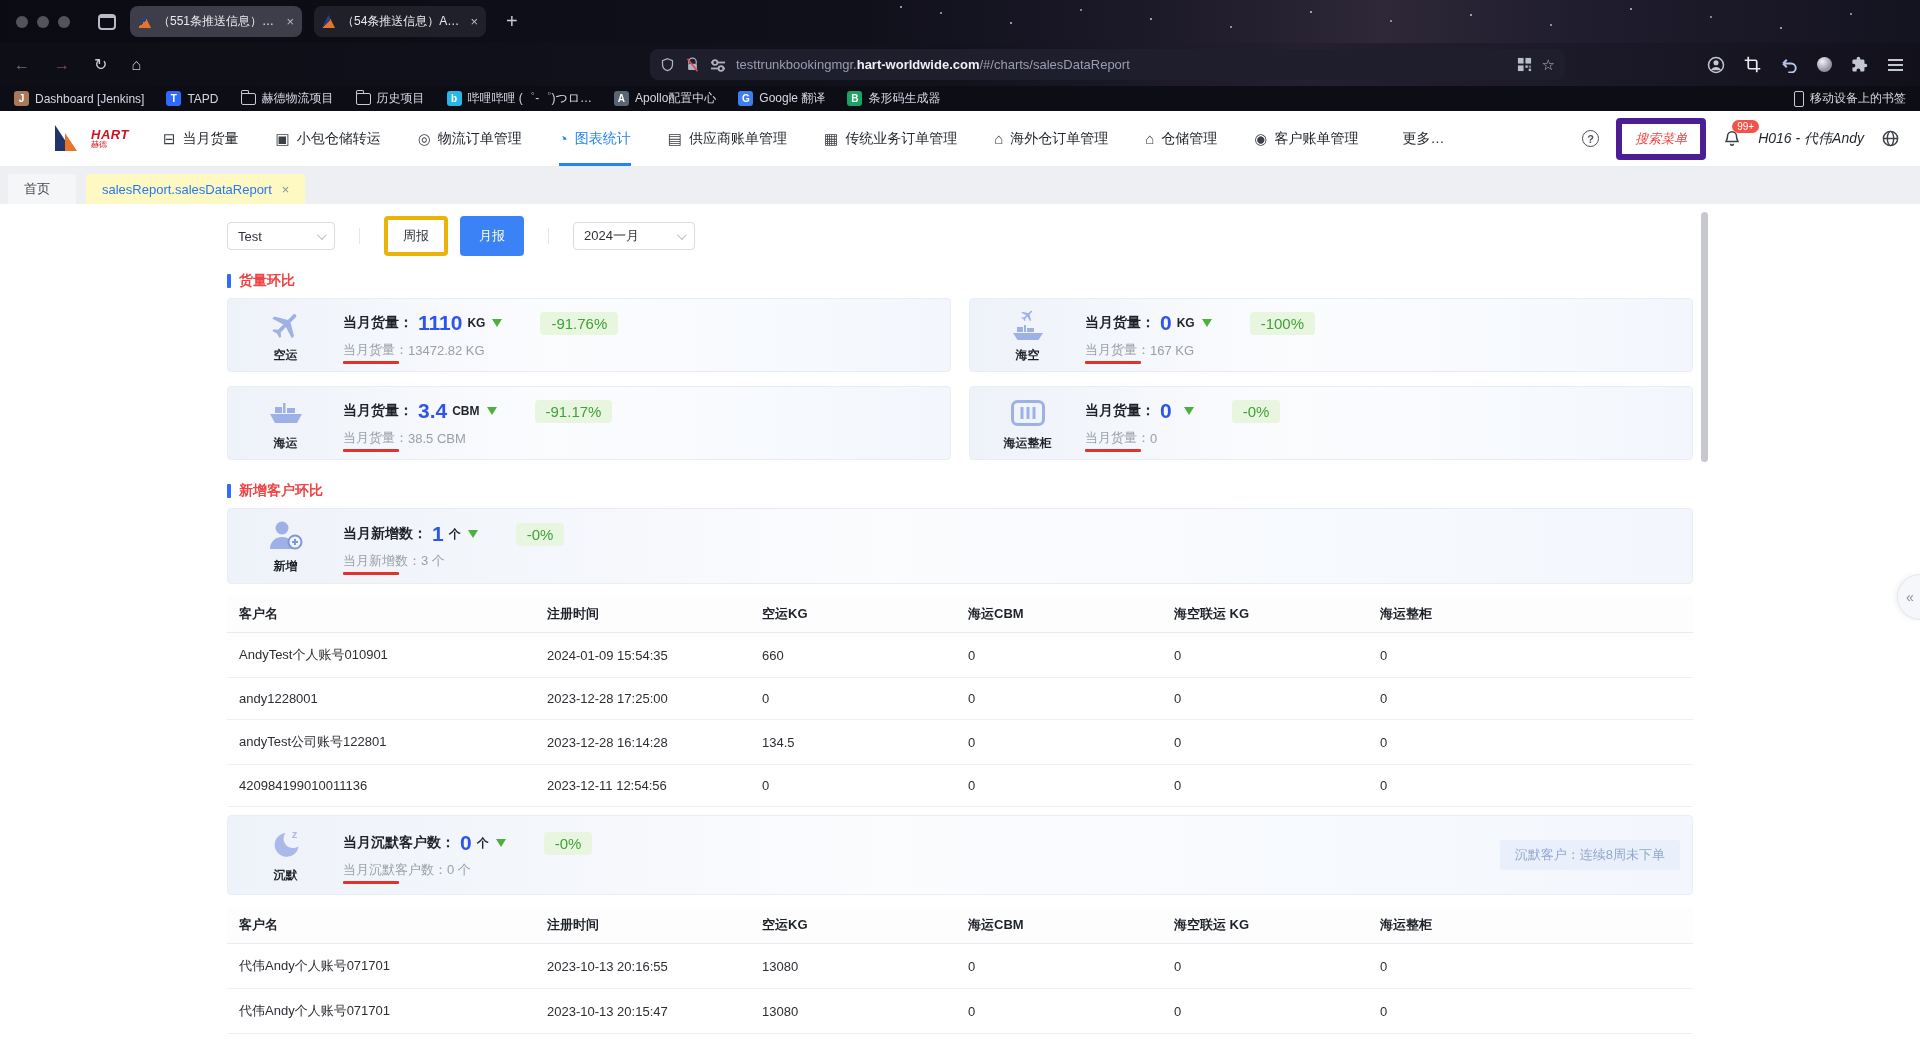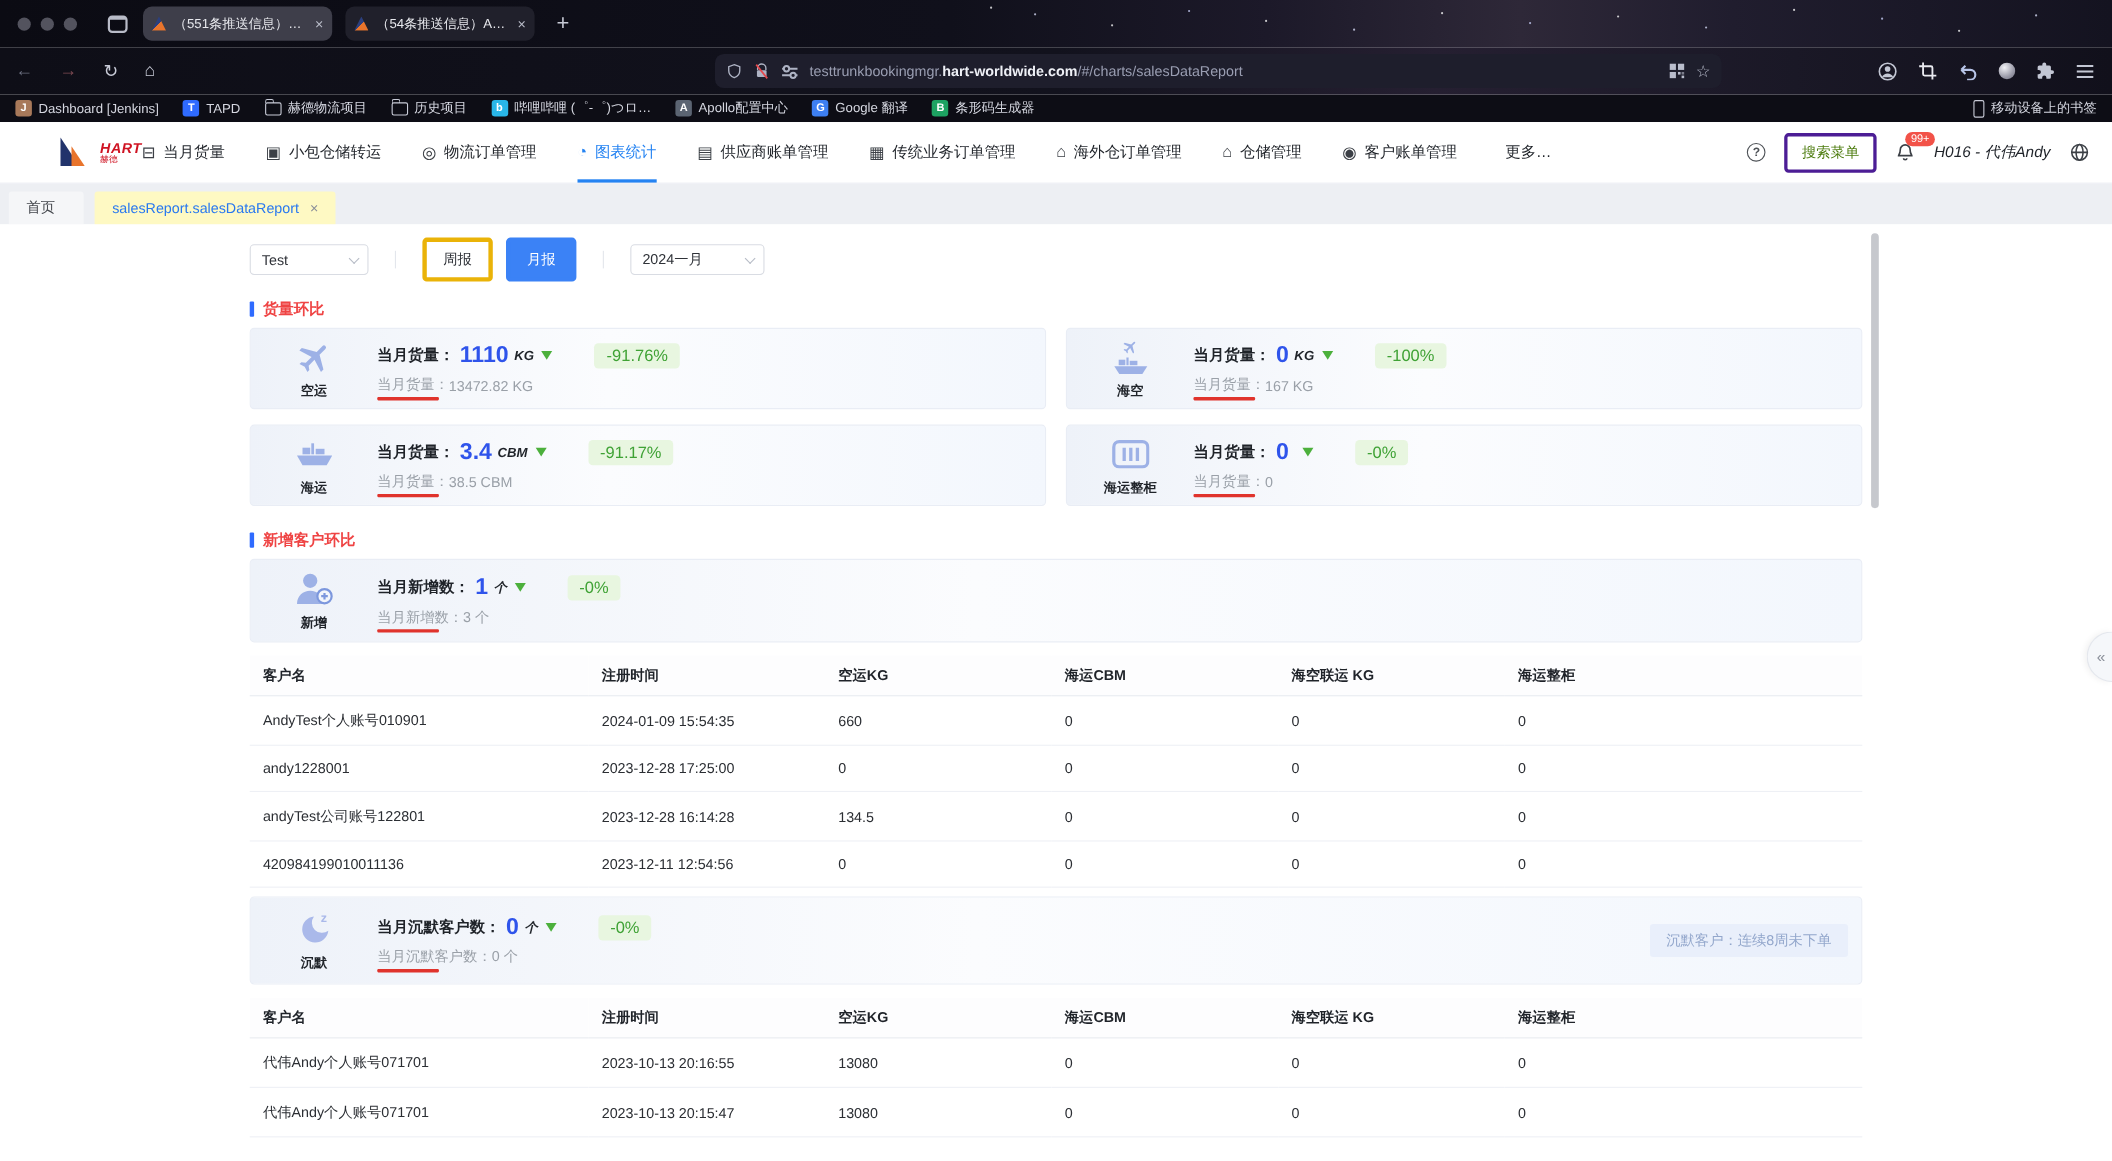--- a/index.html
+++ b/index.html
@@ -39,37 +39,37 @@
   .bookmarksbar{height:25px;background:#0d0d15;display:flex;align-items:center;padding:0 14px;gap:22px;color:#d5d7e0;font-size:12px;}
   .bm{display:flex;align-items:center;gap:6px;white-space:nowrap;}
   .bm-ico{width:15px;height:15px;border-radius:3px;color:#fff;font-size:10px;font-weight:bold;
     display:flex;align-items:center;justify-content:center;flex:none;}
   .bm-ico.folder{background:transparent;border:1.5px solid #c9ccd8;border-radius:2px;position:relative;width:15px;height:12px;}
   .bm-ico.folder::before{content:"";position:absolute;top:-4px;left:-1px;width:6px;height:3px;border:1.5px solid #c9ccd8;border-bottom:none;border-radius:2px 2px 0 0;}
   .bm-spacer{flex:1}
   .phone-ico{width:10px;height:16px;border:1.5px solid #c9ccd8;border-radius:2px;}
   
   .appbar{height:56px;display:flex;align-items:center;background:#fff;border-bottom:1px solid #ebedf2;padding:0 20px 0 55px;}
-  .logo{display:flex;align-items:center;gap:6px;flex:none;}
+  .logo{display:flex;align-items:center;gap:6px;margin-right:34px;flex:none;}
   .logo-mark{position:relative;width:30px;height:28px;}
   .sail-a{position:absolute;left:0;bottom:2px;width:0;height:0;border-bottom:26px solid #21336b;border-right:17px solid transparent;}
   .sail-b{position:absolute;left:10px;bottom:2px;width:0;height:0;border-bottom:18px solid #e8742c;border-right:12px solid transparent;}
   .logo-text{display:flex;flex-direction:column;line-height:1;}
   .logo-text b{color:#cf1322;font-size:13px;font-style:italic;letter-spacing:.5px;}
   .logo-text i{color:#cf1322;font-size:8px;font-style:normal;}
   .menu{display:flex;align-items:center;gap:37px;height:100%;}
   .mitem{display:flex;align-items:center;gap:7px;height:100%;font-size:14px;color:#1f2329;border-bottom:3px solid transparent;
     border-top:3px solid transparent;cursor:pointer;white-space:nowrap;}
   .mitem .mico{font-size:15px;color:#3c4046;}
   .mitem.active{color:#2583f2;border-bottom-color:#2583f2;}
   .mitem.active .mico{color:#2583f2;}
   .appbar-right{margin-left:auto;display:flex;align-items:center;gap:17px;}
   .helpq{width:17px;height:17px;border:1.5px solid #4d5156;border-radius:50%;color:#4d5156;font-size:11px;font-weight:bold;
     display:flex;align-items:center;justify-content:center;}
-  .searchbtn{border:3px solid #4c1d95;border-radius:4px;padding:6px 13px;font-size:13px;color:#4d7c0f;background:#fff;}
+  .searchbtn{border:6px solid #4c1d95;border-radius:4px;padding:6px 13px;font-size:13px;color:#ef4444;background:#fff;font-style:italic;}
   .bellwrap{position:relative;}
   .bellbadge{position:absolute;top:-9px;left:9px;background:#f25248;color:#fff;font-size:10px;border-radius:8px;padding:1px 5px;}
   .username{font-size:14px;color:#1f2329;white-space:nowrap;font-style:italic;}
   
   .pagetabs{height:37px;background:#edeff3;display:flex;align-items:flex-end;padding:0 0 0 8px;gap:10px;}
   .ptab{height:30px;margin-bottom:0;display:flex;align-items:center;gap:10px;padding:0 16px;background:#f5f6f8;
     font-size:13px;color:#44474d;border-radius:3px 3px 0 0;}
   .ptab.active{background:#fef9c3;color:#2878f0;}
   .ptab .x{color:#8a8f99;font-size:13px;}
   
@@ -89,21 +89,21 @@
   .vcard{height:74px;border:1px solid #e9edf5;border-radius:4px;display:flex;align-items:center;
     background:linear-gradient(90deg,#eef2f9 0%,#fbfcfe 45%,#f3f7fd 100%);}
   .vcard.tall{height:76px}.vcard.taller{height:80px}
   .vcard-left{width:115px;flex:none;display:flex;flex-direction:column;align-items:center;justify-content:center;gap:4px;}
   .vcard-icon{height:36px;display:flex;align-items:center;justify-content:center;}
   .vcard-label{font-size:12px;font-weight:bold;color:#1f2329;}
   .vcard-body{display:flex;flex-direction:column;justify-content:center;gap:6px;}
   .stat-line{display:flex;align-items:center;}
   .stat-label{font-size:14px;font-weight:bold;color:#1f2329;}
   .stat-value{font-size:21px;font-weight:bold;color:#2f54eb;margin:0 5px;}
-  .stat-unit{font-size:12px;font-weight:bold;color:#1f2329;font-style:italic;}
+  .stat-unit{font-size:12px;font-weight:bold;color:#1f2329;}
   .arrow-down{width:0;height:0;border-left:5px solid transparent;border-right:5px solid transparent;
     border-top:8px solid #4cb03c;margin-left:7px;}
   .badge{margin-left:38px;background:#e8f6e0;color:#3fa235;font-size:15px;border-radius:4px;padding:3px 11px;}
   .prev-line{display:flex;align-items:center;font-size:13px;color:#9aa0a8;}
   .red-underline{position:relative;}
   .red-underline::after{content:"";position:absolute;left:0;bottom:-5px;width:56px;height:3px;background:#e0332c;border-radius:1px;}
   .silent-note{margin-left:auto;margin-right:12px;background:#e9effb;color:#93a7cc;font-size:13px;padding:6px 15px;border-radius:3px;}
   .dtable{width:100%;border-collapse:collapse;margin-top:12px;table-layout:fixed;}
   .dtable th{font-size:13px;font-weight:600;color:#1f2329;text-align:left;padding:9px 12px;border-bottom:1px solid #e8ebf0;background:#fdfdfe;}
   .dtable td{font-size:13px;color:#2b2e33;text-align:left;padding:13px 12px;border-bottom:1px solid #eef0f5;}

